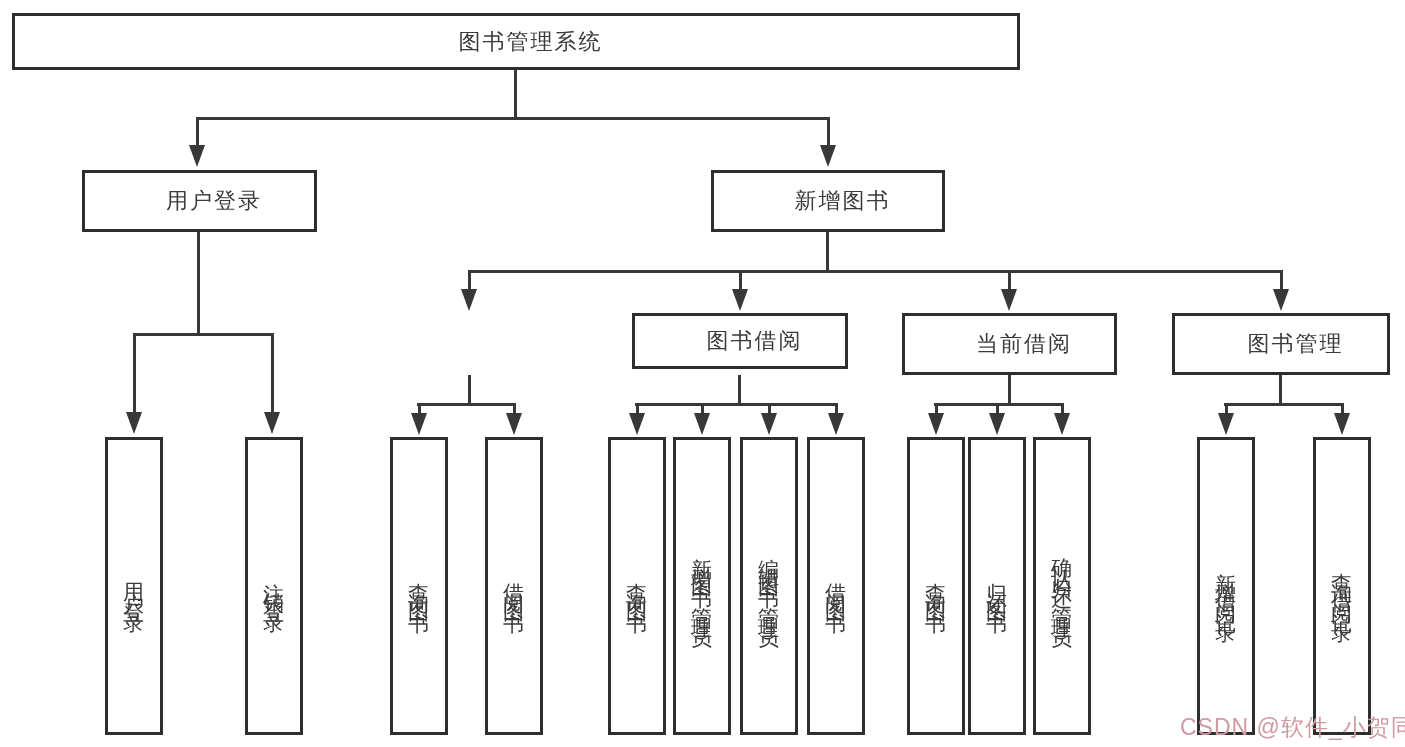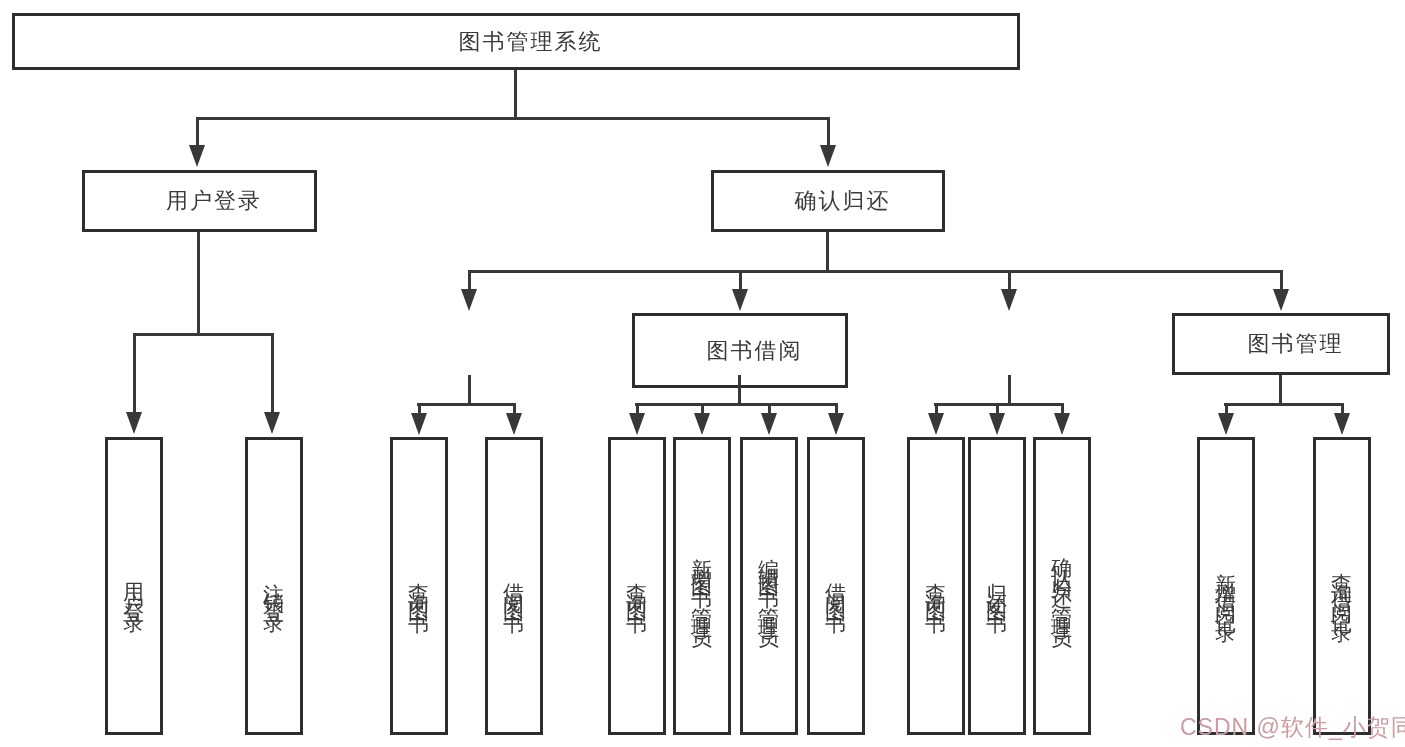--- a/index.html
+++ b/index.html
@@ -44,35 +44,36 @@
 <div class="canvas">
 
   <div class="hbox" style="left:12px; top:13px; width:1008px; height:57px;">图书管理系统</div>
 
   <div class="line" style="left:514px; top:70px; width:3px; height:50px;"></div>
   <div class="line" style="left:196px; top:117px; width:634px; height:3px;"></div>
   <div class="arrow" style="left:189px; top:117px; height:50px;"></div>
   <div class="arrow" style="left:820px; top:117px; height:50px;"></div>
 
   <div class="hbox" style="left:82px; top:170px; width:235px; height:62px;">用户登录</div>
-  <div class="hbox" style="left:711px; top:170px; width:234px; height:62px;">确认归还</div>
+  <div class="hbox" style="left:711px; top:170px; width:234px; height:62px;">新增图书</div>
 
   <div class="line" style="left:197px; top:232px; width:3px; height:103px;"></div>
   <div class="line" style="left:133px; top:333px; width:141px; height:3px;"></div>
   <div class="arrow" style="left:126px; top:333px; height:101px;"></div>
   <div class="arrow" style="left:264px; top:333px; height:101px;"></div>
 
   <div class="line" style="left:826px; top:232px; width:3px; height:41px;"></div>
   <div class="line" style="left:468px; top:270px; width:815px; height:3px;"></div>
   <div class="arrow" style="left:461px; top:270px; height:41px;"></div>
   <div class="arrow" style="left:732px; top:270px; height:41px;"></div>
   <div class="arrow" style="left:1001px; top:270px; height:41px;"></div>
   <div class="arrow" style="left:1273px; top:270px; height:41px;"></div>
 
-  <div class="hbox" style="left:632px; top:313px; width:216px; height:75px;">图书借阅</div>
+  <div class="hbox" style="left:632px; top:313px; width:216px; height:56px;">图书借阅</div>
+  <div class="hbox" style="left:902px; top:313px; width:215px; height:62px;">当前借阅</div>
   <div class="hbox" style="left:1172px; top:313px; width:218px; height:62px;">图书管理</div>
 
   <div class="line" style="left:468px; top:375px; width:3px; height:31px;"></div>
   <div class="line" style="left:417px; top:403px; width:99px; height:3px;"></div>
   <div class="arrow" style="left:411px; top:403px; height:32px;"></div>
   <div class="arrow" style="left:506px; top:403px; height:32px;"></div>
 
   <div class="line" style="left:738px; top:375px; width:3px; height:31px;"></div>
   <div class="line" style="left:635px; top:403px; width:203px; height:3px;"></div>
   <div class="arrow" style="left:629px; top:403px; height:32px;"></div>

